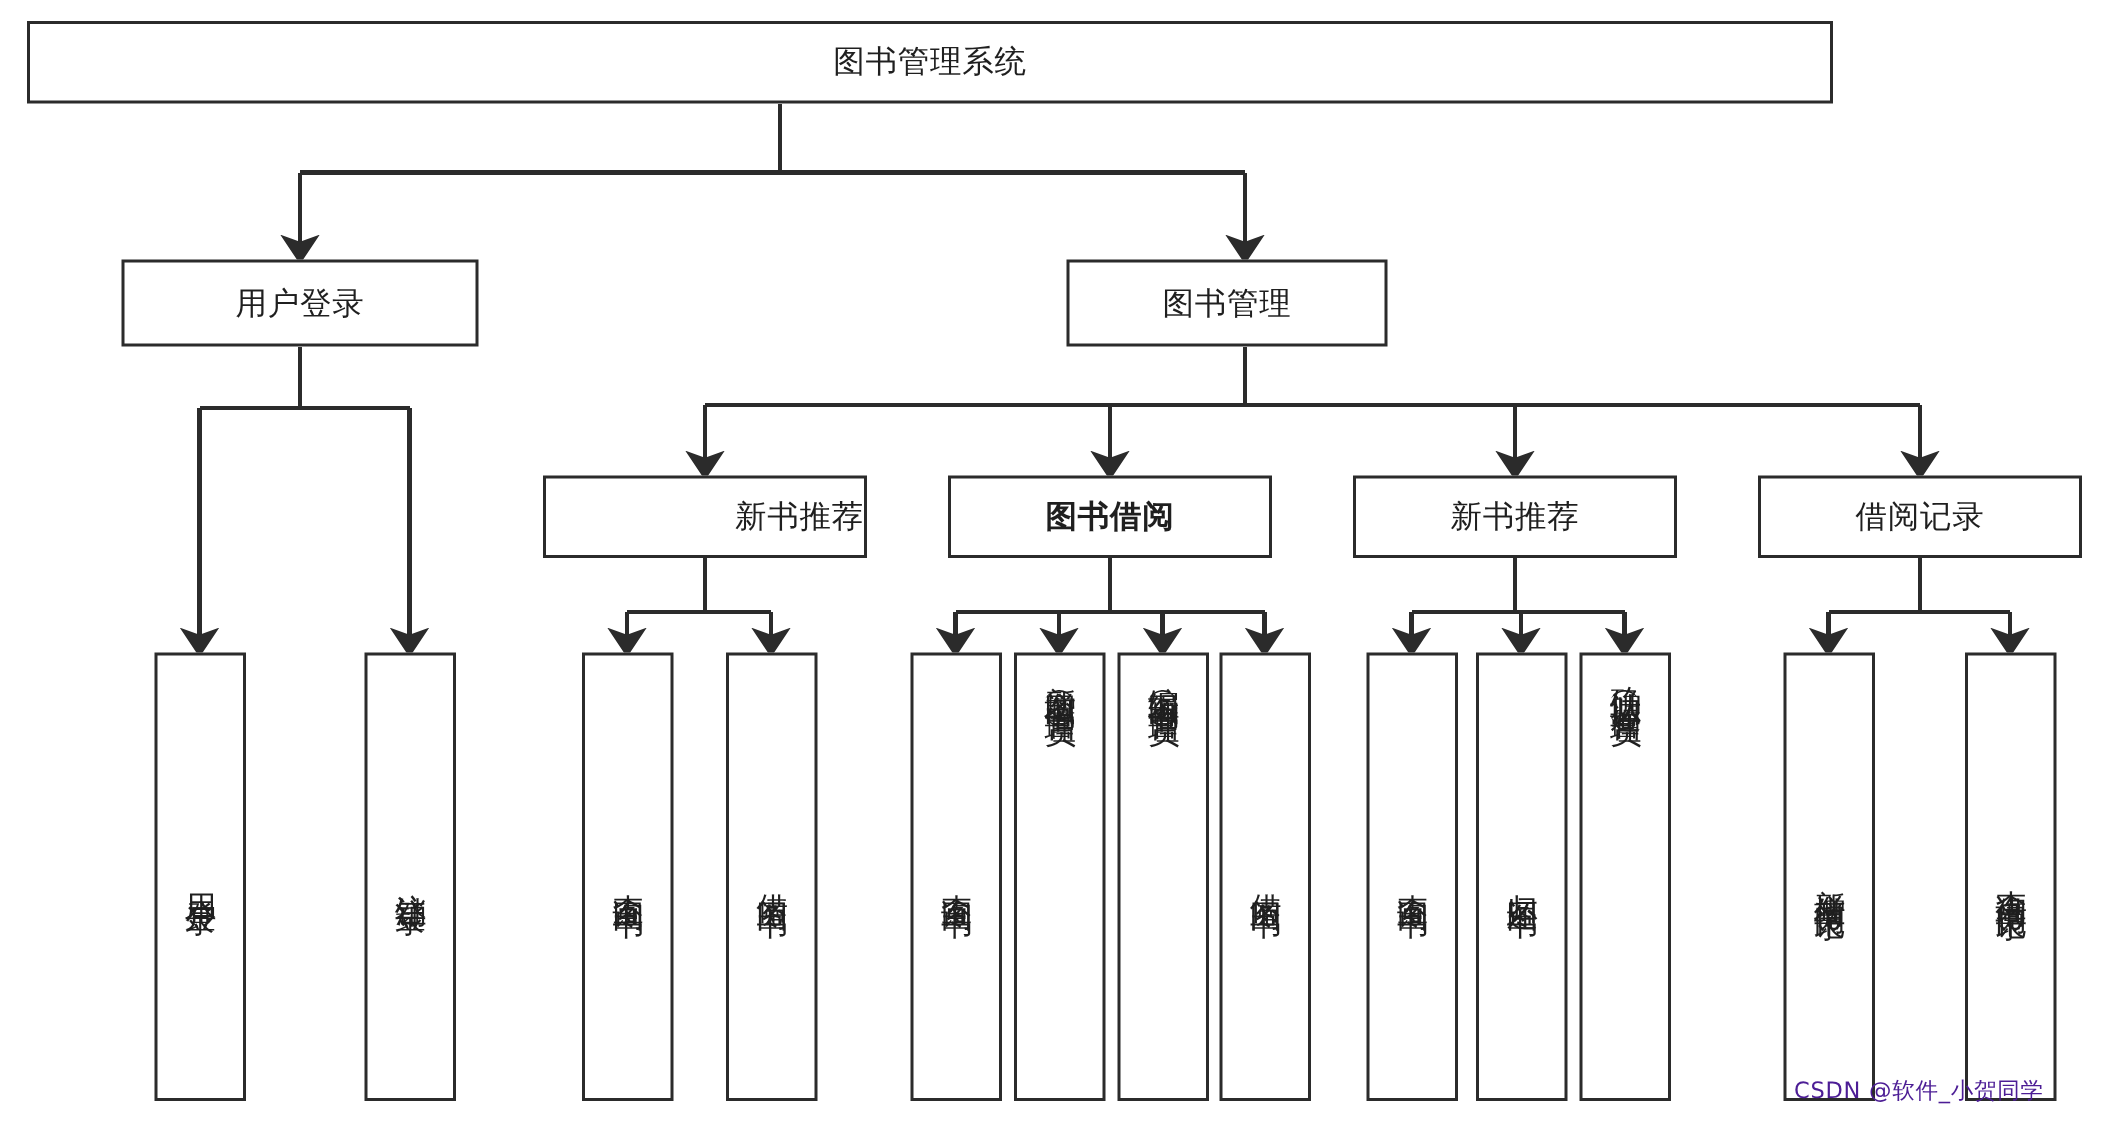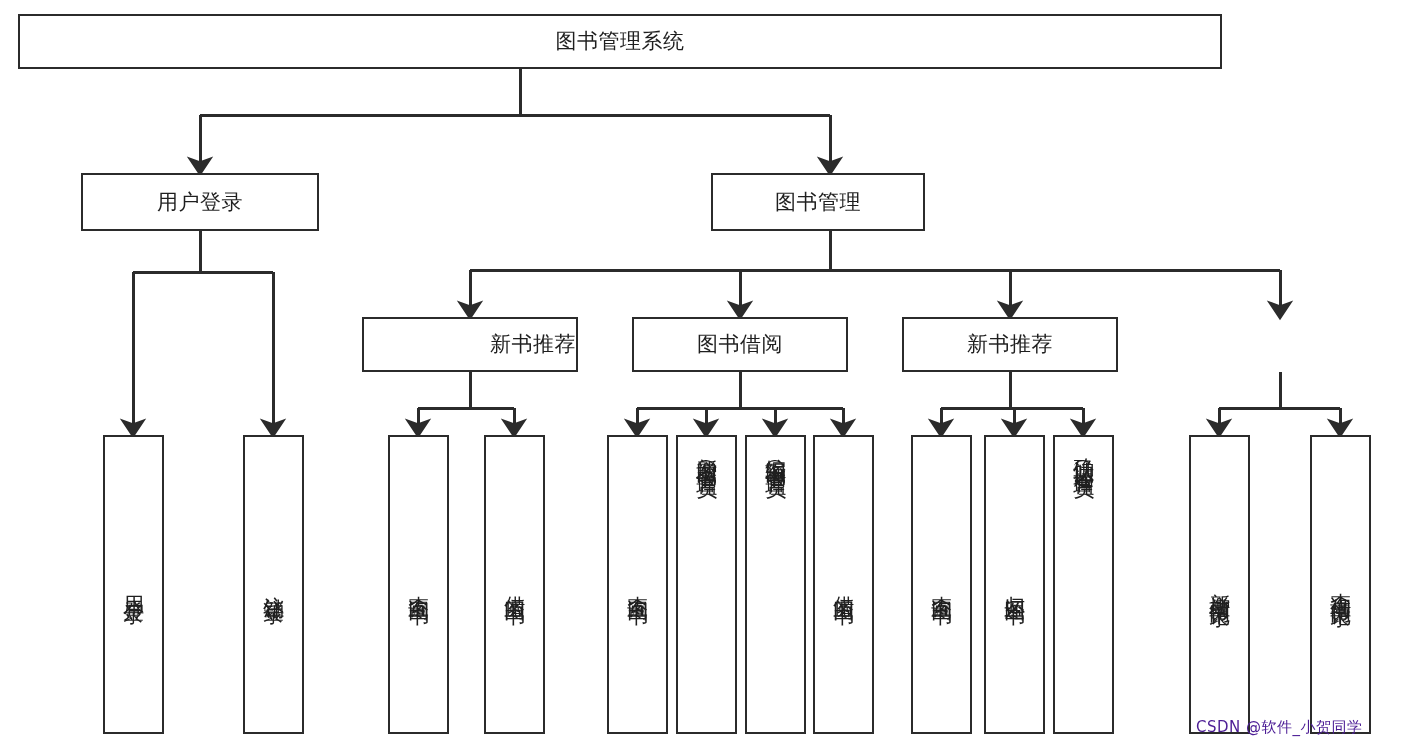--- a/index.html
+++ b/index.html
@@ -133,25 +133,28 @@
   <div class="node horiz" id="n-l2-0" style="left: 81px; top: 173px; width: 238px; height: 58px;">
     <span class="label">用户登录</span>
   </div>
   <div class="node horiz" id="n-l2-1" style="left: 711px; top: 173px; width: 214px; height: 58px;">
     <span class="label">图书管理</span>
   </div>
 
   <div class="node horiz" id="n-l3-0" style="left: 362px; top: 317px; width: 216px; height: 55px; justify-content: flex-end;">
     <span class="label">新书推荐</span>
   </div>
-  <div class="node horiz" id="n-l3-1" style="left: 632px; top: 317px; width: 216px; height: 55px;">
+  <div class="node horiz" id="n-l3-1" style="left: 632px; top: 317px; width: 216px; height: 55px; font-weight: bold;">
     <span class="label">图书借阅</span>
   </div>
   <div class="node horiz" id="n-l3-2" style="left: 902px; top: 317px; width: 216px; height: 55px;">
     <span class="label">新书推荐</span>
+  </div>
+  <div class="node horiz" id="n-l3-3" style="left: 1172px; top: 317px; width: 216px; height: 55px;">
+    <span class="label">借阅记录</span>
   </div>
 
   <div class="node vert mid" id="n-leaf-0" style="left: 103px; top: 435px; width: 61px; height: 299px;">
     <span class="label">用户登录</span>
   </div>
   <div class="node vert mid" id="n-leaf-1" style="left: 243px; top: 435px; width: 61px; height: 299px;">
     <span class="label">注销登录</span>
   </div>
   <div class="node vert mid" id="n-leaf-2" style="left: 388px; top: 435px; width: 61px; height: 299px;">
     <span class="label">查询图书</span>

